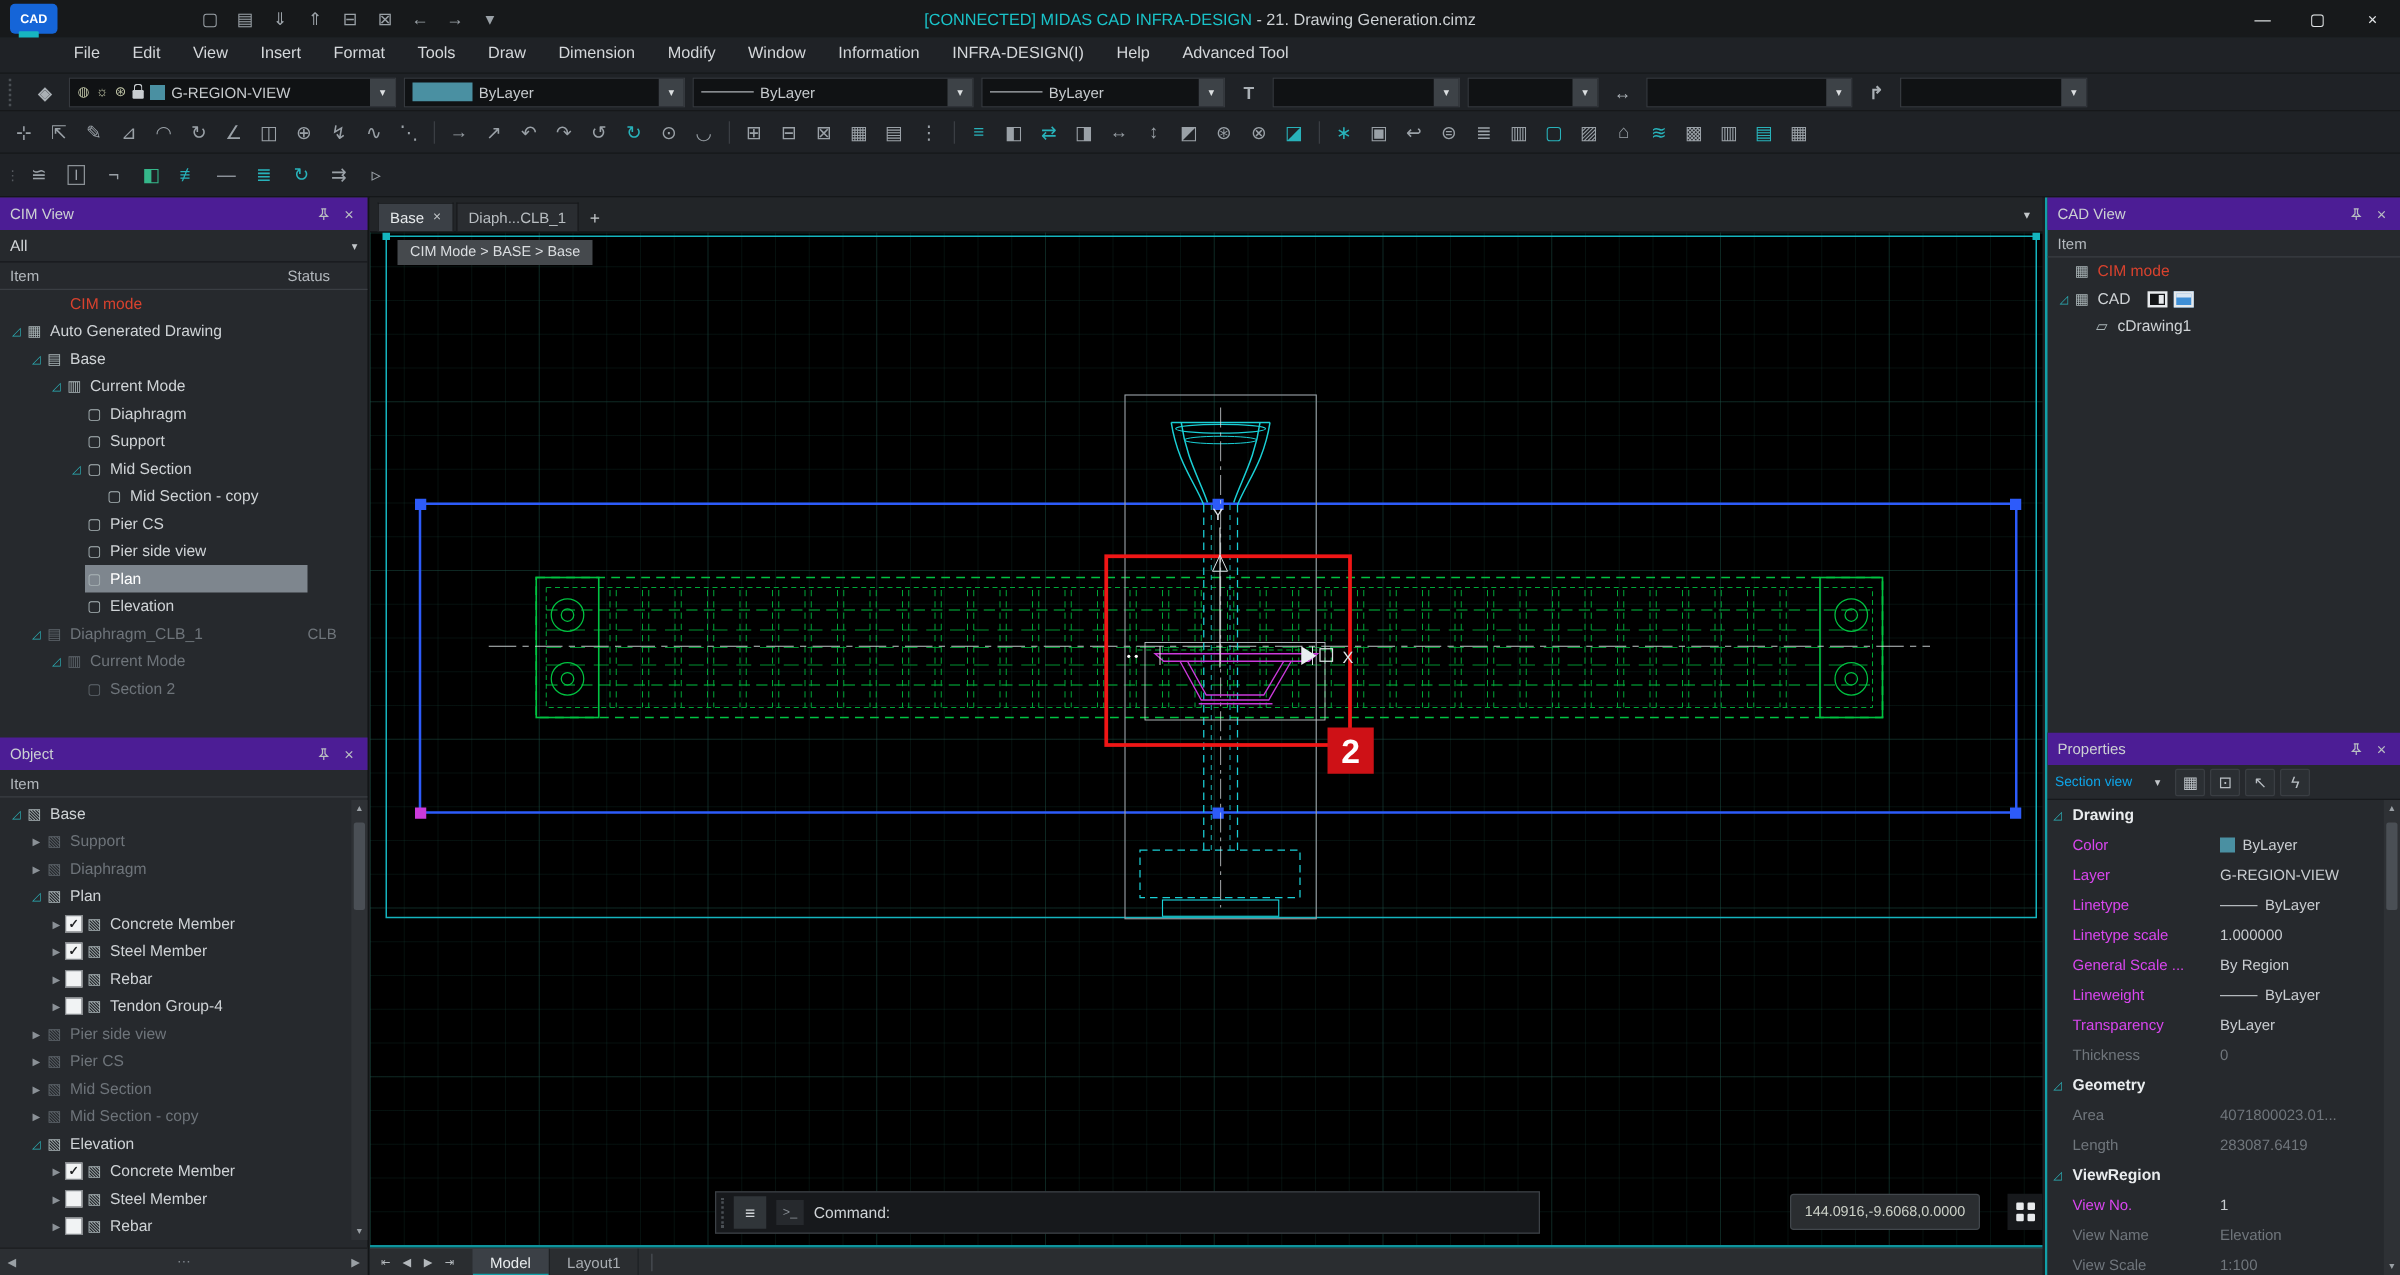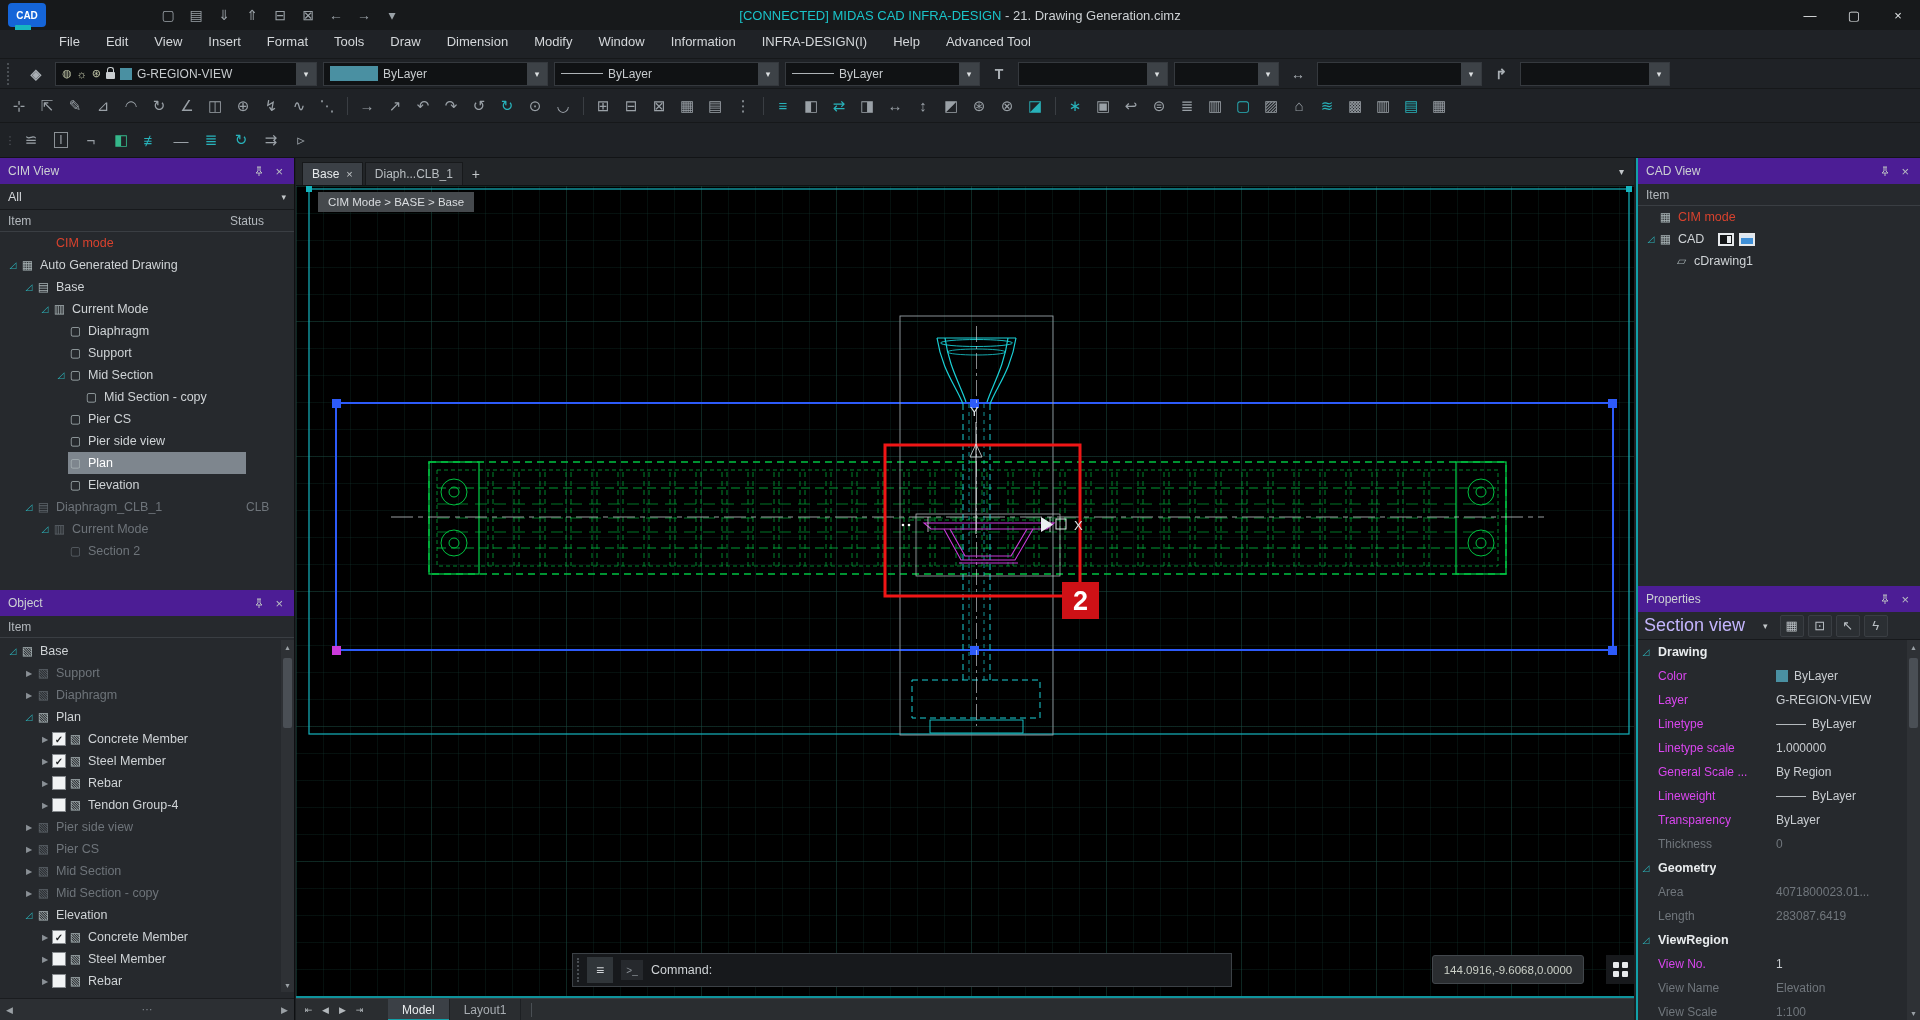--- a/index.html
+++ b/index.html
@@ -84,21 +84,21 @@
   
   .winicons{display:inline-flex;gap:5px;margin-left:14px}
   .win1{width:16px;height:13px;border:2px solid #e6e9ec;background:#121416;position:relative;display:inline-block}
   .win1::before{content:"";position:absolute;top:1px;bottom:1px;right:1px;width:4px;background:#e6e9ec}
   .win2{width:16px;height:13px;border:2px solid #e6e9ec;background:#3f8fd6;position:relative;display:inline-block}
   .win2::before{content:"";position:absolute;top:0;left:0;right:0;height:3px;background:#d9e6f3}
 
   
   .props{position:absolute;left:0;right:0;top:428px;bottom:0;background:#26292d;overflow:hidden}
   .psel{height:28px;display:flex;align-items:center;padding:0 6px;gap:4px;border-bottom:1px solid #17191c}
-  .psel .selval{font-size:18px;color:#c4b5fd}
+  .psel .selval{font-size:11px;color:#0ea5e9}
   .psel .arrow{font-size:9px;color:#c3c7ca;margin:0 8px 0 14px}
   .psel .tool{width:24px;height:22px;border:1px solid #3a3e43;background:#2b2f33;font-size:13px;color:#b9bfc4}
   .prow{height:24px;display:flex;align-items:center;font-size:12px;padding-right:14px}
   .prow .exp{width:16px}
   .plabel{width:122px;flex:none;color:#d946ef;white-space:nowrap;overflow:hidden;padding-left:4px}
   .prow.group .plabel{font-weight:bold;color:#e9ecee;font-size:12.5px;width:auto}
   .padorn{display:none}
   .padorn.chip{display:inline-block;width:12px;height:12px;background:var(--layer-teal);margin-right:6px}
   .padorn.line{display:inline-block;width:30px;height:1px;background:#b4b9bd;margin-right:6px}
   .pval{color:#c9cdd1;white-space:nowrap;overflow:hidden}
@@ -1002,21 +1002,21 @@
         <span class="navbtn">
           <span>◀</span>
         </span>
         <span class="navbtn">
           <span>▶</span>
         </span>
         <span class="navbtn">
           <span>⇥</span>
         </span>
       </span>
-    <span style="display:flex;margin-left:20px">
+    <span style="display:flex;margin-left:10px">
 
     <span class="ltab active">
           <span>Model</span>
         </span>
         <span class="ltab">
           <span>Layout1</span>
         </span>
       </span>
     <span class="lsep"></span>
   </div>

